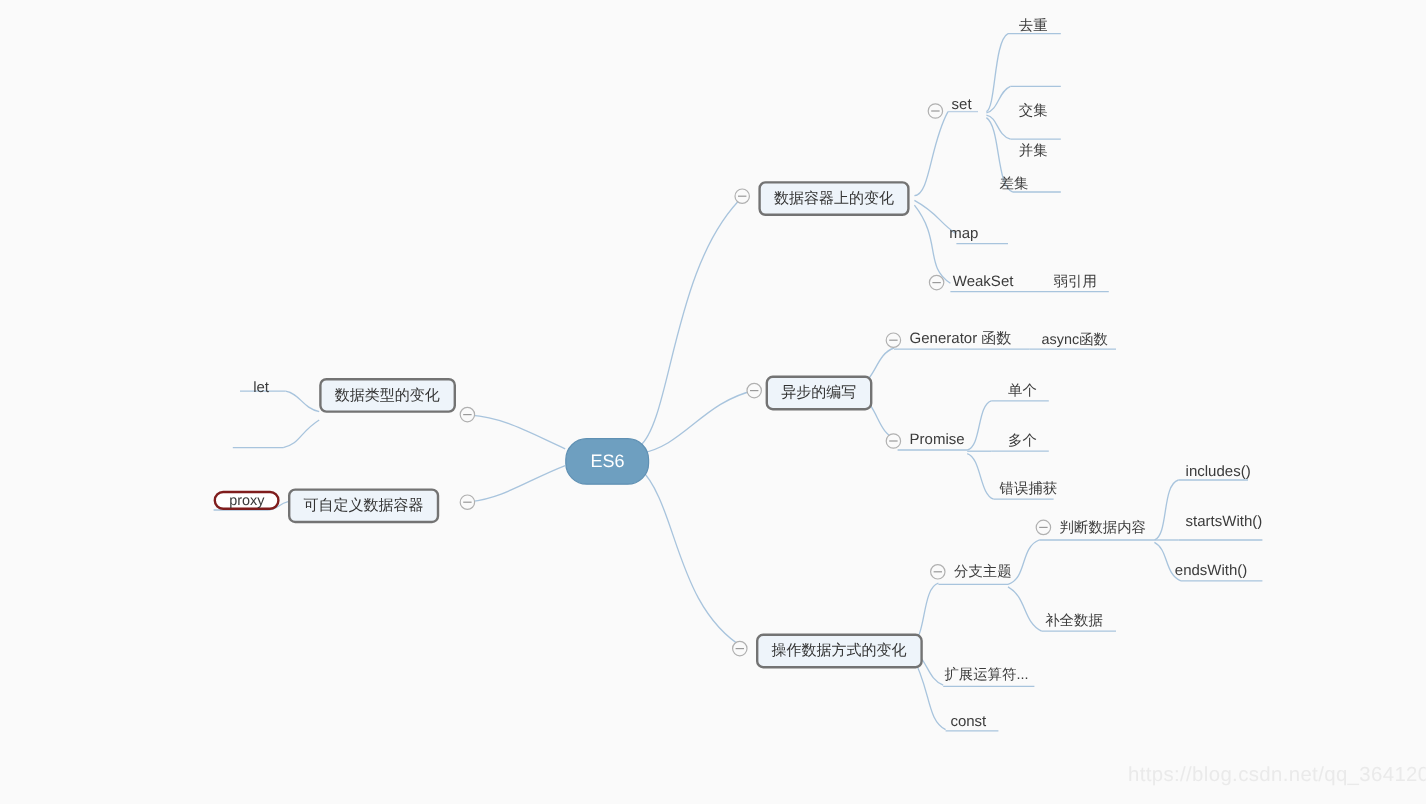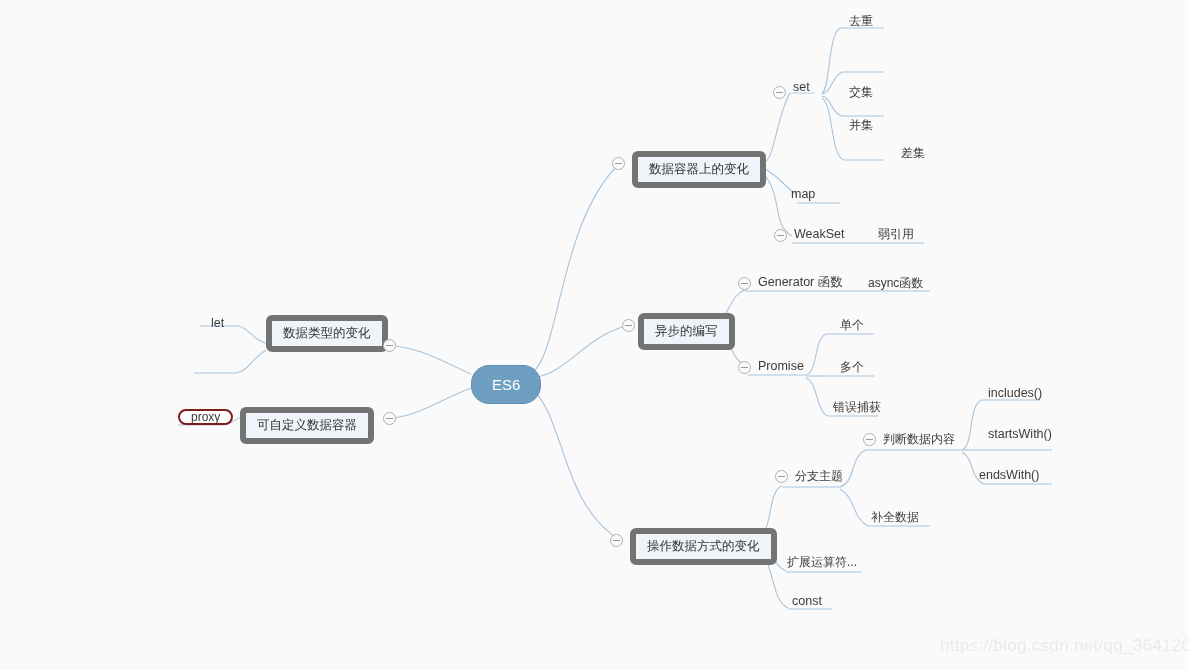--- a/index.html
+++ b/index.html
@@ -40,21 +40,21 @@
     border-radius: 18px;
     font-size: 15px;
     padding: 11px 20px;
     text-align: center;
     border: 1px solid #5f90b3;
     box-shadow: 0 0 0 0 rgba(0,0,0,0);
   }
   
   .branch-node {
     background: #eef4fa;
-    border: 6px solid #737373;
+    border: 2px solid #737373;
     border-radius: 6px;
     color: #333333;
     font-size: 12.5px;
     padding: 6px 11px;
   }
   
   .selected-node {
     background: #ffffff;
     border: 2px solid #7f1d1d;
     border-radius: 9px;
@@ -187,21 +187,21 @@
 
   <div class="toggle" style="left:612px; top:157px;"></div>
   <div class="node branch-node" style="left:632px; top:151px;">数据容器上的变化</div>
 
   <div class="toggle" style="left:773px; top:86px;"></div>
   <div class="node leaf-node lat" style="left:791px; top:81px;">set</div>
 
   <div class="node leaf-node cjk" style="left:847px; top:15px;">去重</div>
   <div class="node leaf-node cjk" style="left:847px; top:59px;margin-top:27px;">交集</div>
   <div class="node leaf-node cjk" style="left:847px; top:103px;margin-top:16px;">并集</div>
-  <div class="node leaf-node cjk" style="left:899px; top:147px;text-align:center;">差集</div>
+  <div class="node leaf-node cjk" style="left:831px; top:147px;text-align:center;">差集</div>
 
   <div class="node leaf-node lat" style="left:789px; top:188px;">map</div>
 
   <div class="toggle" style="left:774px; top:229px;"></div>
   <div class="node leaf-node lat" style="left:792px; top:228px;">WeakSet</div>
   <div class="node leaf-node cjk" style="left:876px; top:228px;">弱引用</div>
 
   <div class="toggle" style="left:622px; top:319px;"></div>
   <div class="node branch-node" style="left:638px; top:313px;">异步的编写</div>
 

